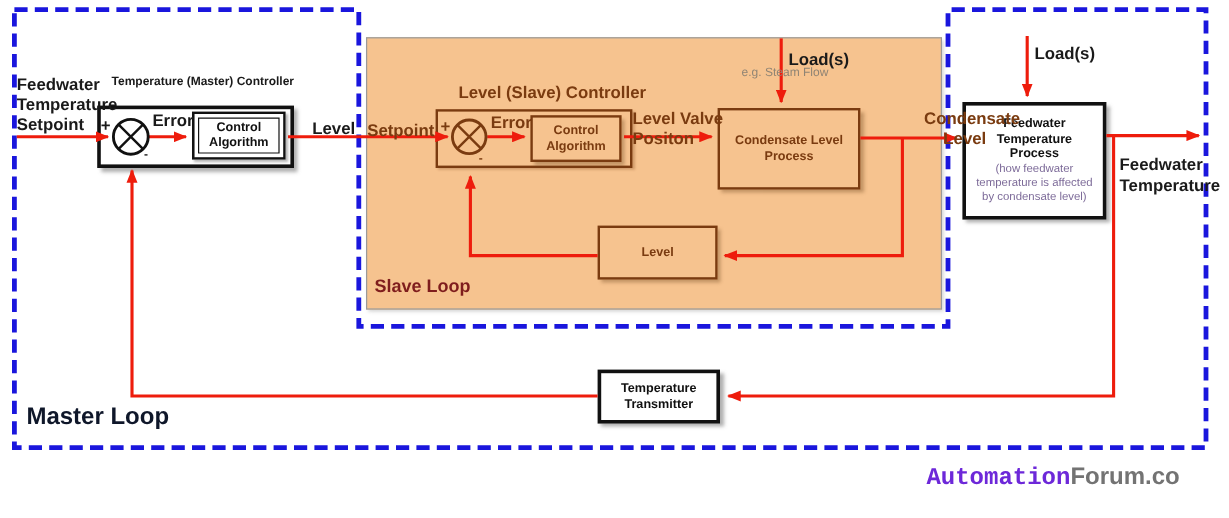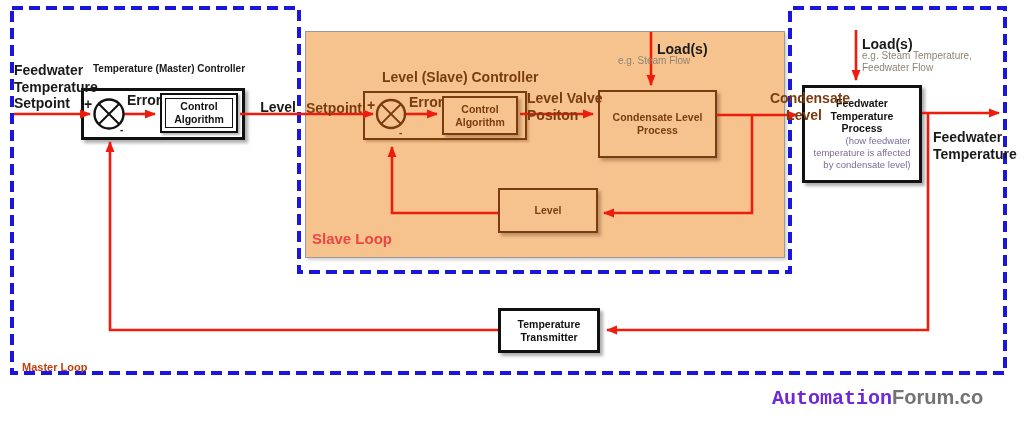--- a/index.html
+++ b/index.html
@@ -32,41 +32,41 @@
   .level-box    { left:498px; top:188px; width:100px; height:45px; }
   .fw-box       { left:802px; top:85px;  width:120px; height:98px; padding:2px; }
   .transmitter-box { left:498px; top:308px; width:102px; height:45px; }
   
   .lb { position:absolute; font-weight:bold; font-size:14px; line-height:1.18;
         color:#1a1a1a; white-space:pre-line; }
   .brown { color:#7a3b10; }
   .gray  { color:#8f8474; font-weight:normal; font-size:10px; }
   .boxtext-bk { font-weight:bold; font-size:10.5px; line-height:1.2; color:#111; white-space:pre-line; }
   .boxtext-br { font-weight:bold; font-size:10.5px; line-height:1.2; color:#7a3b10; white-space:pre-line; }
-  .note { font-weight:normal; font-size:9.5px; line-height:1.25; color:#7d6b99; white-space:pre-line;text-align:right; }
+  .note { font-weight:normal; font-size:9.5px; line-height:1.25; color:#7d6b99; white-space:pre-line; }
   .lb-fw-setpoint   { left:14px;  top:62px; }
   .lb-master-title  { left:78px;  top:63px; width:182px; text-align:center; font-size:10px; }
   .lb-error-m       { left:127px; top:92px; }
   .lb-plus-m        { left:84px;  top:96px; }
   .lb-minus-m       { left:120px; top:124px; font-size:10px; }
   .lb-level-out     { left:254px; top:99px;  width:42px; text-align:right; }
   .lb-setpoint-in   { left:306px; top:100px; }
   .lb-slave-title   { left:365px; top:69px;padding-left:17px; }
   .lb-error-s       { left:409px; top:94px; }
   .lb-plus-s        { left:367px; top:97px; }
   .lb-minus-s       { left:399px; top:127px; font-size:10px; }
   .lb-valve         { left:527px; top:90px; }
   .lb-cond-level    { left:722px; top:90px; width:68px; text-align:center;padding-left:48px; }
   .lb-load-s        { left:657px; top:41px; }
   .lb-load-s-eg     { left:618px; top:55px; }
   .lb-load-m        { left:862px; top:36px; }
   .lb-load-m-eg     { left:862px; top:50px; }
   .lb-fw-temp-out   { left:933px; top:129px; }
-  .lb-slave-loop    { left:312px; top:230px; font-size:15px; color:#ef4444; }
-  .lb-master-loop   { left:22px;  top:361px; font-size:11px; color:#c2410c; }
+  .lb-slave-loop    { left:312px; top:230px; font-size:15px; color:#7f1d1d; }
+  .lb-master-loop   { left:22px;  top:336px; font-size:20px; color:#0f172a; }
   .branding { position:absolute; left:772px; top:386px; font-size:20px; font-weight:bold; }
   .branding .bk { color:#6d28d9;font-family:Liberation Mono, monospace; } .branding .rd { color:#737373; }
 </style>
 </head>
 <body>
 
 <div class="stage">
 
   <div class="orange-region"></div>
 
@@ -149,22 +149,20 @@
   <div class="lb brown lb-plus-s">+</div>
   <div class="lb brown lb-minus-s">-</div>
   <div class="lb brown lb-error-s">Error</div>
   <div class="lb brown lb-valve">Level Valve
 Positon</div>
   <div class="lb brown lb-cond-level">Condensate
 Level</div>
   <div class="lb lb-load-s">Load(s)</div>
   <div class="lb gray lb-load-s-eg">e.g. Steam Flow</div>
   <div class="lb lb-load-m">Load(s)</div>
-  <div class="lb gray lb-load-m-eg">e.g. Steam Temperature,
-Feedwater Flow</div>
   <div class="lb lb-fw-temp-out">Feedwater
 Temperature</div>
   <div class="lb lb-slave-loop">Slave Loop</div>
   <div class="lb lb-master-loop">Master Loop</div>
 
   <div class="branding"><span class="bk">Automation</span><span class="rd">Forum.co</span></div>
 
 </div>
 
 </body></html>

